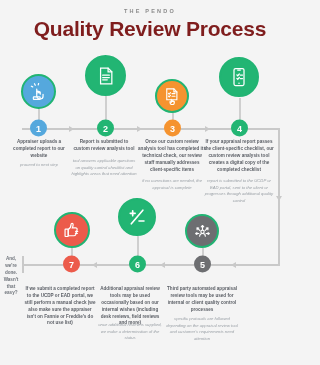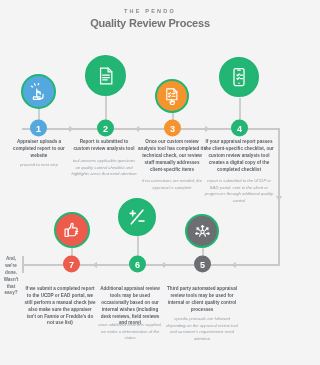--- a/index.html
+++ b/index.html
@@ -14,22 +14,22 @@
   #infographic{position:relative;width:300px;height:365px;}
 
   
   .eyebrow{
     position:absolute;top:8px;left:0;width:300px;
     text-align:center;font-size:5.5px;letter-spacing:2.2px;
     color:#8a8a8a;font-weight:bold;
   }
   .title{
     position:absolute;top:17px;left:0;width:300px;
-    text-align:center;font-size:11px;font-weight:bold;
-    color:#737373;letter-spacing:-0.2px;
+    text-align:center;font-size:21px;font-weight:bold;
+    color:#7f1d1d;letter-spacing:-0.2px;
   }
 
   
   .rail{position:absolute;background:#c9c9c9;}
   .rail-h{height:2px;}
   .rail-v{width:2px;}
   .stem{position:absolute;width:1.5px;background:#cfcfcf;}
 
   .arrow{
     position:absolute;width:0;height:0;

